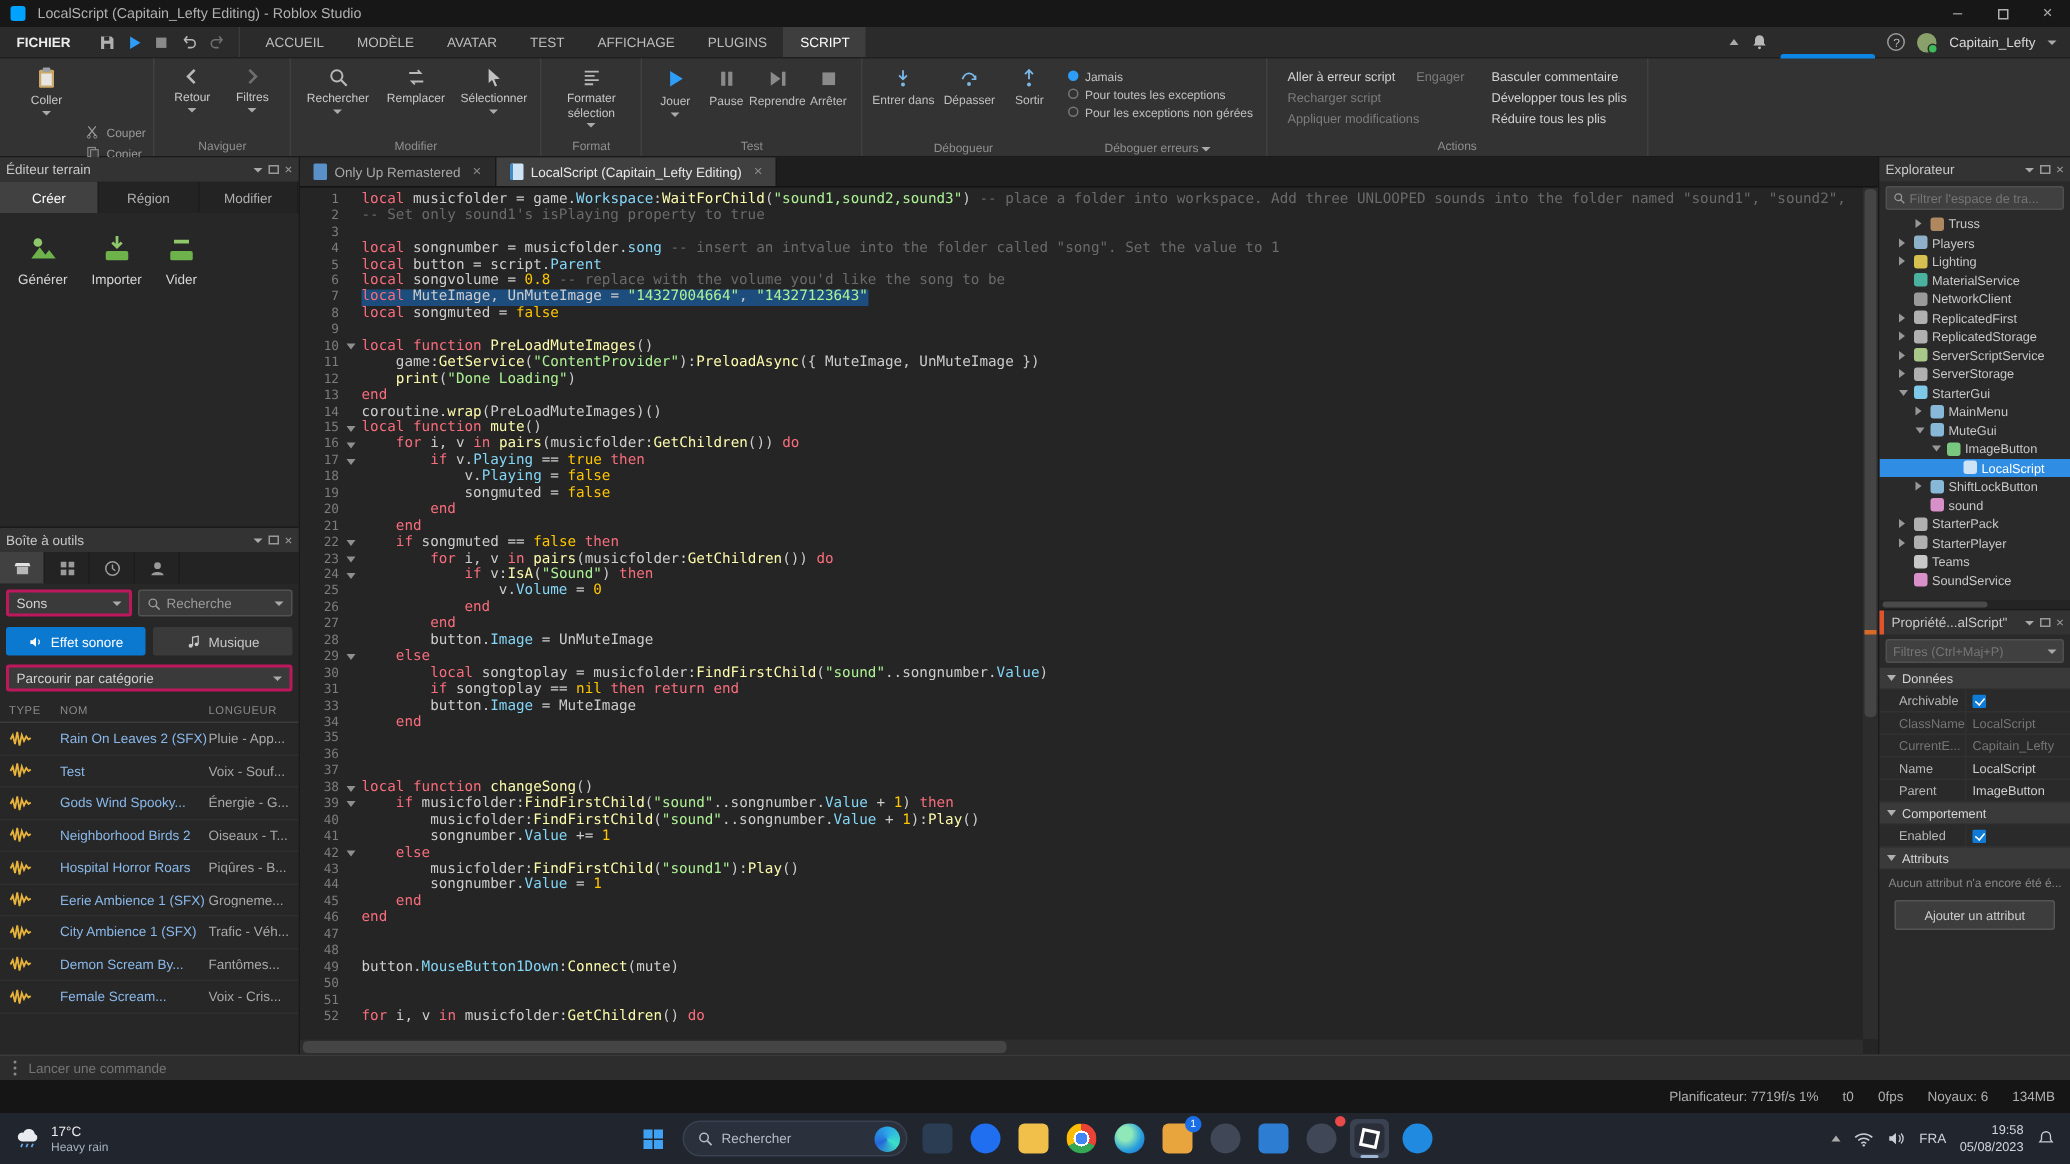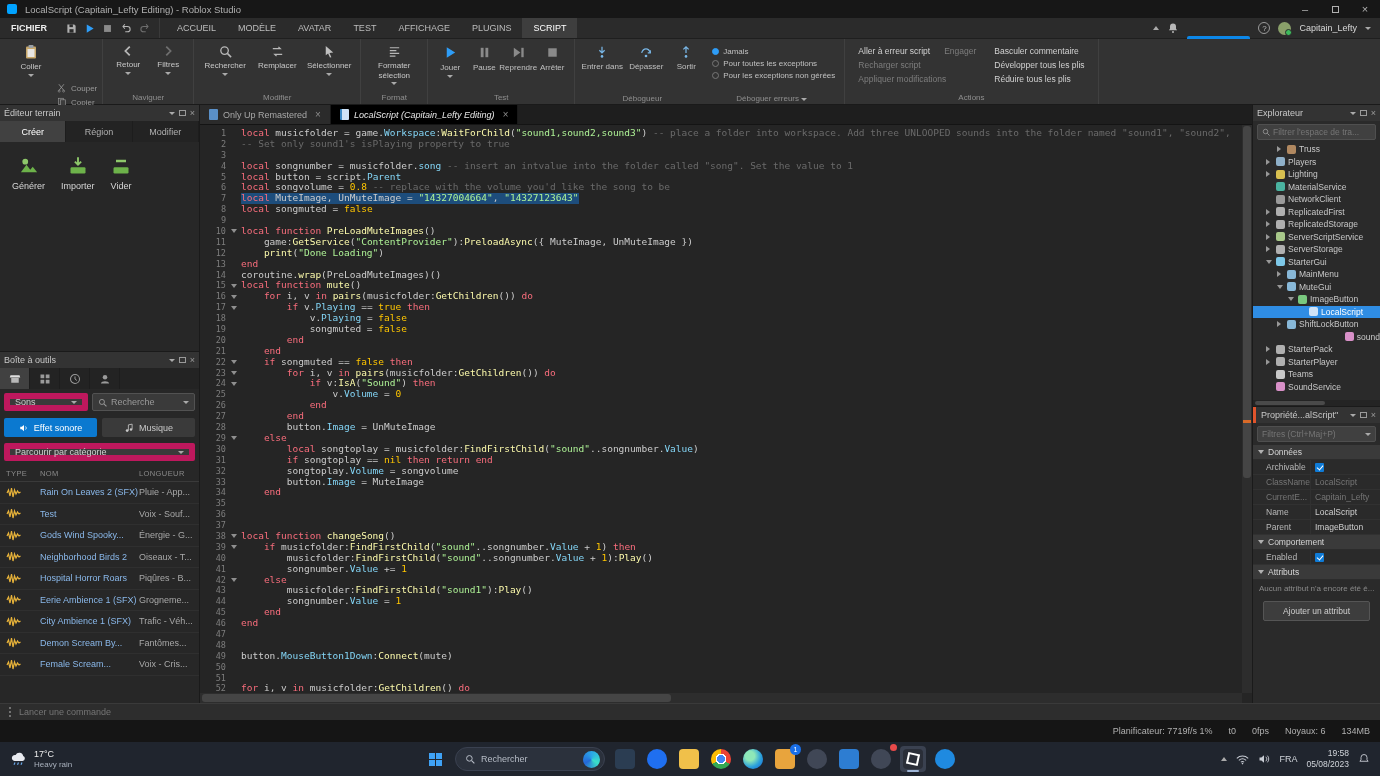--- a/index.html
+++ b/index.html
@@ -37,21 +37,21 @@
   .rgroup{display:flex;flex-direction:column;padding:2px 5px 1px;border-right:1px solid #404040;}
   .rbody{display:flex;flex:1;align-items:flex-start;}
   .rfoot{margin-top:auto;text-align:center;font-size:8px;color:#8f8f8f;padding:1px 0;}
   .bigbtn{display:flex;flex-direction:column;align-items:center;width:52px;padding-top:3px;gap:2px;}
   .bigbtn .blab{font-size:8px;color:#c8c8c8;text-align:center;line-height:1.2;}
   .smallcol{display:flex;flex-direction:column;gap:4px;padding-top:6px;margin-top:36px;}
   .smallbtn{display:flex;align-items:center;gap:4px;font-size:8px;color:#9a9a9a;}
   .tbtn{display:flex;flex-direction:column;align-items:center;width:34px;padding-top:4px;gap:3px;}
   .tbtn .blab{font-size:8px;color:#c0c0c0;}
   .dbg-opts{display:flex;flex-direction:column;gap:3px;padding:6px 4px 0 8px;}
-  .dbg-opt{display:flex;align-items:center;gap:4px;font-size:8px;color:#c0c0c0;white-space:nowrap;}
+  .dbg-opt{display:flex;align-items:flex-start;gap:4px;font-size:8px;color:#c0c0c0;white-space:nowrap;}
   .dot{width:7px;height:7px;border:1px solid #777;border-radius:50%;flex:none;}
   .dot.on{background:#2e9df7;border-color:#2e9df7;}
   .rfoot-debug{margin-top:auto;display:flex;font-size:8px;color:#8f8f8f;}
   .rfoot-debug span{text-align:center;}
   .act-cols{display:flex;gap:18px;padding:5px 8px 0;}
   .act-col{display:flex;flex-direction:column;gap:4px;}
   .act-item{font-size:8.5px;color:#d2d2d2;white-space:nowrap;}
   .act-row{display:flex;gap:14px;}
   .dim{color:#7d7d7d;}
 
@@ -71,41 +71,41 @@
   .ttab.active{background:#414141;color:#fff;}
   .ttools{display:flex;gap:16px;padding:14px 12px;}
   .ttool{display:flex;flex-direction:column;align-items:center;gap:5px;font-size:9px;color:#d6d6d6;}
 
   
   .toolbox{flex:1;display:flex;flex-direction:column;background:#272727;min-height:0;}
   .tbtabs{display:flex;height:21px;background:#232323;flex:none;}
   .tbtab{width:30px;display:flex;align-items:center;justify-content:center;border-right:1px solid #1d1d1d;}
   .tbtab.active{background:#414141;}
   .tbrow{display:flex;gap:4px;padding:4px;}
-  .dd{display:flex;align-items:center;gap:4px;background:#3a3a3a;border:6px solid #be185d;font-size:9px;color:#d0d0d0;padding:0 5px;height:18px;border-radius:2px;}
+  .dd{display:flex;align-items:center;gap:4px;background:#3a3a3a;border:2px solid #be185d;font-size:9px;color:#d0d0d0;padding:0 5px;height:18px;border-radius:2px;}
   .dd.sons{width:84px;}
   .dd .caret{margin-left:auto;}
   .searchbox{flex:1;display:flex;align-items:center;gap:4px;background:#3a3a3a;border:1px solid #525252;height:18px;border-radius:2px;padding:0 5px;font-size:9px;color:#9a9a9a;}
   .chips{display:flex;gap:5px;padding:3px 4px;}
   .chip{display:flex;align-items:center;gap:5px;height:19px;padding:0 6px;font-size:9px;border-radius:2px;background:#3a3a3a;color:#c8c8c8;flex:1;justify-content:center;white-space:nowrap;}
   .chip.active{background:#0b79d0;color:#fff;}
   .browse{margin:3px 4px;}
   .thead{display:flex;font-size:7.5px;color:#8a8a8a;letter-spacing:.4px;padding:5px 6px 3px;border-bottom:1px solid #3a3a3a;}
   .th-type{width:34px;}.th-name{flex:1;}.th-len{width:54px;}
   .srows{flex:1;overflow:hidden;}
   .srow{display:flex;align-items:center;height:21.5px;padding:0 6px;font-size:9px;border-bottom:1px solid #2f2f2f;}
   .swave{width:34px;flex:none;}
   .sname{flex:1;color:#8ab8ea;overflow:hidden;white-space:nowrap;}
   .slen{width:54px;color:#a8a8a8;overflow:hidden;white-space:nowrap;flex:none;}
 
   
   .editorwrap{flex:1;display:flex;flex-direction:column;min-width:0;background:#252525;}
   .etabs{height:20px;background:#1e1e1e;display:flex;flex:none;border-bottom:1px solid #141414;}
   .etab{display:flex;align-items:center;gap:5px;padding:0 9px;background:#2b2b2b;color:#a8a8a8;font-size:9px;border-right:1px solid #191919;}
-  .etab.active{background:#000000;color:#e8e8e8;font-style:italic;}
+  .etab.active{background:#404040;color:#e8e8e8;}
   .eclose{color:#8a8a8a;font-size:10px;margin-left:3px;}
   .eticon{width:9px;height:11px;border-radius:1px;flex:none;}
   .eticon.place{background:#5a90c8;}
   .eticon.script{background:#cfe3f7;border-left:2px solid #3f8cc8;}
   .codearea{flex:1;overflow:hidden;position:relative;}
   .codelines{padding-top:3px;}
   .cl{display:flex;height:10.9px;line-height:10.9px;font-family:"DejaVu Sans Mono",monospace;font-size:9.5px;white-space:pre;}
   .cl-num{width:26px;text-align:right;color:#7d7d7d;flex:none;font-size:8.5px;font-family:"DejaVu Sans Mono",monospace;}
   .cl-fold{width:15px;flex:none;display:flex;align-items:center;justify-content:center;}
   .cl-fold.has::after{content:'';border-left:3px solid transparent;border-right:3px solid transparent;border-top:4px solid #8f8f8f;}
@@ -731,21 +731,20 @@
             <div class="cl"><span class="cl-num">22</span><span class="cl-fold has"></span><span class="cl-code">    <span class="kw">if</span> <span class="id">songmuted</span> == <span class="nu">false</span> <span class="kw">then</span></span></div>
             <div class="cl"><span class="cl-num">23</span><span class="cl-fold has"></span><span class="cl-code">        <span class="kw">for</span> <span class="id">i</span>, <span class="id">v</span> <span class="kw">in</span> <span class="me">pairs</span>(<span class="id">musicfolder</span>:<span class="me">GetChildren</span>()) <span class="kw">do</span></span></div>
             <div class="cl"><span class="cl-num">24</span><span class="cl-fold has"></span><span class="cl-code">            <span class="kw">if</span> <span class="id">v</span>:<span class="me">IsA</span>(<span class="st">"Sound"</span>) <span class="kw">then</span></span></div>
             <div class="cl"><span class="cl-num">25</span><span class="cl-fold"></span><span class="cl-code">                <span class="id">v</span>.<span class="pr">Volume</span> = <span class="nu">0</span></span></div>
             <div class="cl"><span class="cl-num">26</span><span class="cl-fold"></span><span class="cl-code">            <span class="kw">end</span></span></div>
             <div class="cl"><span class="cl-num">27</span><span class="cl-fold"></span><span class="cl-code">        <span class="kw">end</span></span></div>
             <div class="cl"><span class="cl-num">28</span><span class="cl-fold"></span><span class="cl-code">        <span class="id">button</span>.<span class="pr">Image</span> = <span class="id">UnMuteImage</span></span></div>
             <div class="cl"><span class="cl-num">29</span><span class="cl-fold has"></span><span class="cl-code">    <span class="kw">else</span></span></div>
             <div class="cl"><span class="cl-num">30</span><span class="cl-fold"></span><span class="cl-code">        <span class="kw">local</span> <span class="id">songtoplay</span> = <span class="id">musicfolder</span>:<span class="me">FindFirstChild</span>(<span class="st">"sound"</span>..<span class="id">songnumber</span>.<span class="pr">Value</span>)</span></div>
             <div class="cl"><span class="cl-num">31</span><span class="cl-fold"></span><span class="cl-code">        <span class="kw">if</span> <span class="id">songtoplay</span> == <span class="nu">nil</span> <span class="kw">then</span> <span class="kw">return</span> <span class="kw">end</span></span></div>
-            <div class="cl"><span class="cl-num">32</span><span class="cl-fold"></span><span class="cl-code">        <span class="id">songtoplay</span>.<span class="pr">Volume</span> = <span class="id">songvolume</span></span></div>
             <div class="cl"><span class="cl-num">33</span><span class="cl-fold"></span><span class="cl-code">        <span class="id">button</span>.<span class="pr">Image</span> = <span class="id">MuteImage</span></span></div>
             <div class="cl"><span class="cl-num">34</span><span class="cl-fold"></span><span class="cl-code">    <span class="kw">end</span></span></div>
             <div class="cl"><span class="cl-num">35</span><span class="cl-fold"></span><span class="cl-code"></span></div>
             <div class="cl"><span class="cl-num">36</span><span class="cl-fold"></span><span class="cl-code"></span></div>
             <div class="cl"><span class="cl-num">37</span><span class="cl-fold"></span><span class="cl-code"></span></div>
             <div class="cl"><span class="cl-num">38</span><span class="cl-fold has"></span><span class="cl-code"><span class="kw">local</span> <span class="kw">function</span> <span class="me">changeSong</span>()</span></div>
             <div class="cl"><span class="cl-num">39</span><span class="cl-fold has"></span><span class="cl-code">    <span class="kw">if</span> <span class="id">musicfolder</span>:<span class="me">FindFirstChild</span>(<span class="st">"sound"</span>..<span class="id">songnumber</span>.<span class="pr">Value</span> + <span class="nu">1</span>) <span class="kw">then</span></span></div>
             <div class="cl"><span class="cl-num">40</span><span class="cl-fold"></span><span class="cl-code">        <span class="id">musicfolder</span>:<span class="me">FindFirstChild</span>(<span class="st">"sound"</span>..<span class="id">songnumber</span>.<span class="pr">Value</span> + <span class="nu">1</span>):<span class="me">Play</span>()</span></div>
             <div class="cl"><span class="cl-num">41</span><span class="cl-fold"></span><span class="cl-code">        <span class="id">songnumber</span>.<span class="pr">Value</span> += <span class="nu">1</span></span></div>
             <div class="cl"><span class="cl-num">42</span><span class="cl-fold has"></span><span class="cl-code">    <span class="kw">else</span></span></div>
@@ -856,21 +855,21 @@
             <div class="erow selected" style="padding-left: 46px;">
               <span class="earrow"></span>
               <span class="eicon" style="background: rgb(207, 227, 247);"></span>
               <span>LocalScript</span>
             </div>
             <div class="erow" style="padding-left: 24px;">
               <span class="earrow closed"></span>
               <span class="eicon" style="background: rgb(136, 184, 216);"></span>
               <span>ShiftLockButton</span>
             </div>
-            <div class="erow" style="padding-left: 24px; justify-content: flex-end;">
+            <div class="erow" style="padding-left: 24px;">
               <span class="earrow"></span>
               <span class="eicon" style="background: rgb(216, 144, 200);"></span>
               <span>sound</span>
             </div>
             <div class="erow" style="padding-left: 13px;">
               <span class="earrow closed"></span>
               <span class="eicon" style="background: rgb(176, 176, 176);"></span>
               <span>StarterPack</span>
             </div>
             <div class="erow" style="padding-left: 13px;">

